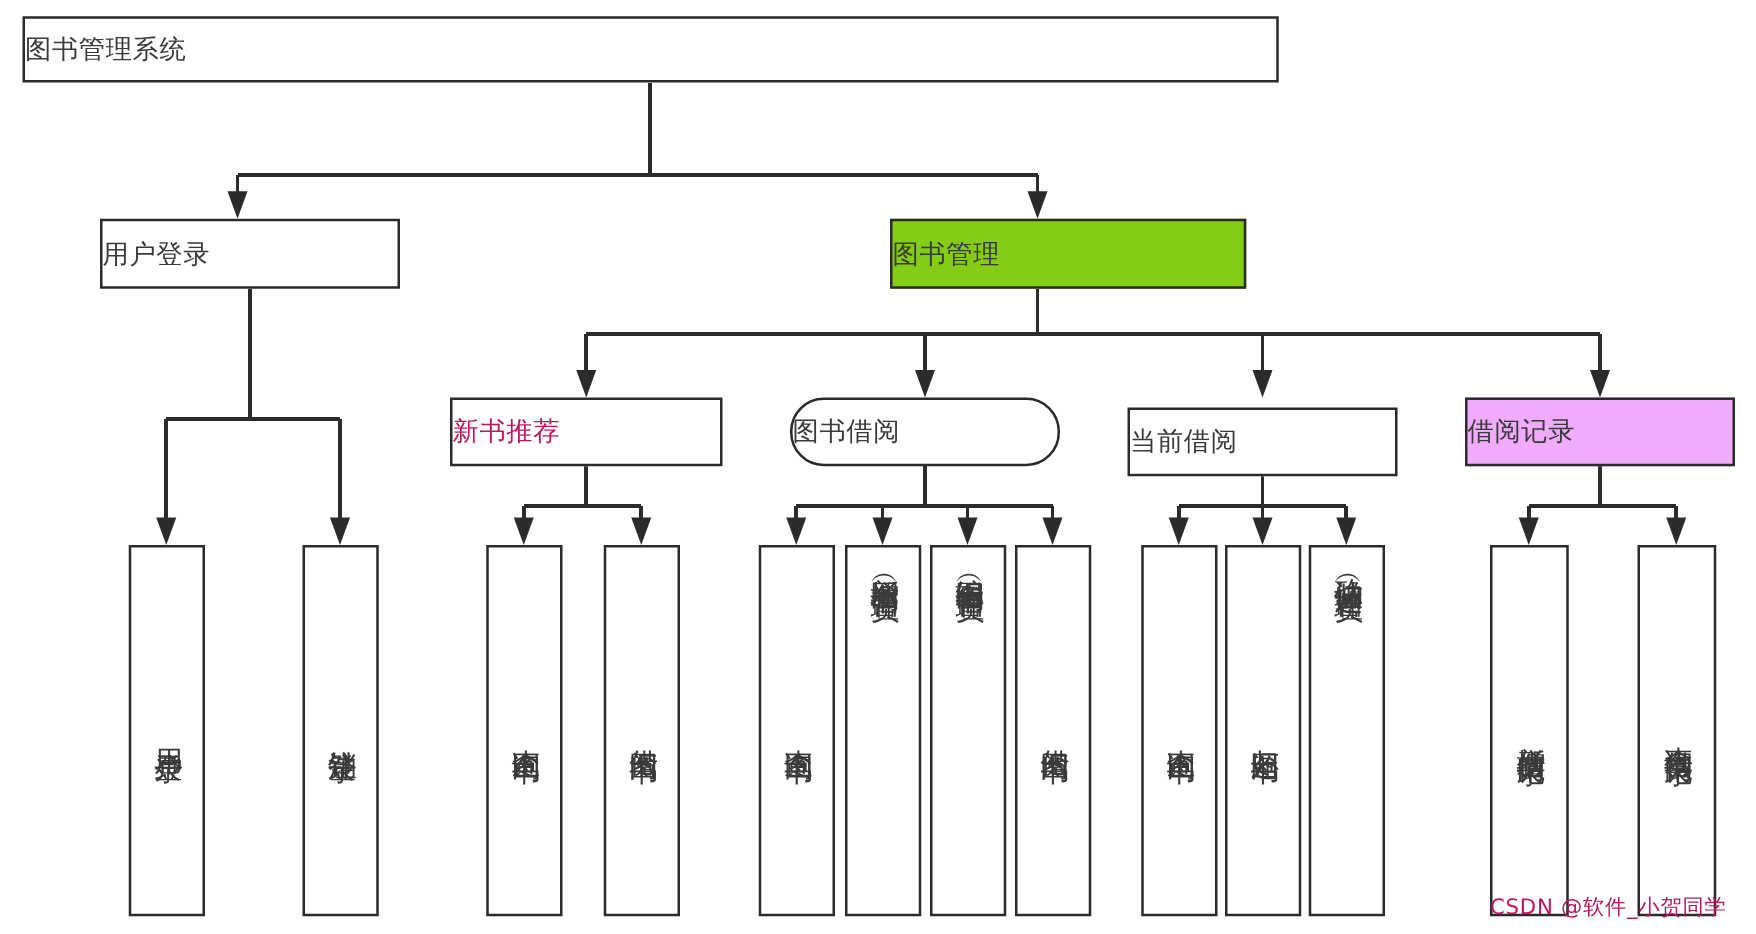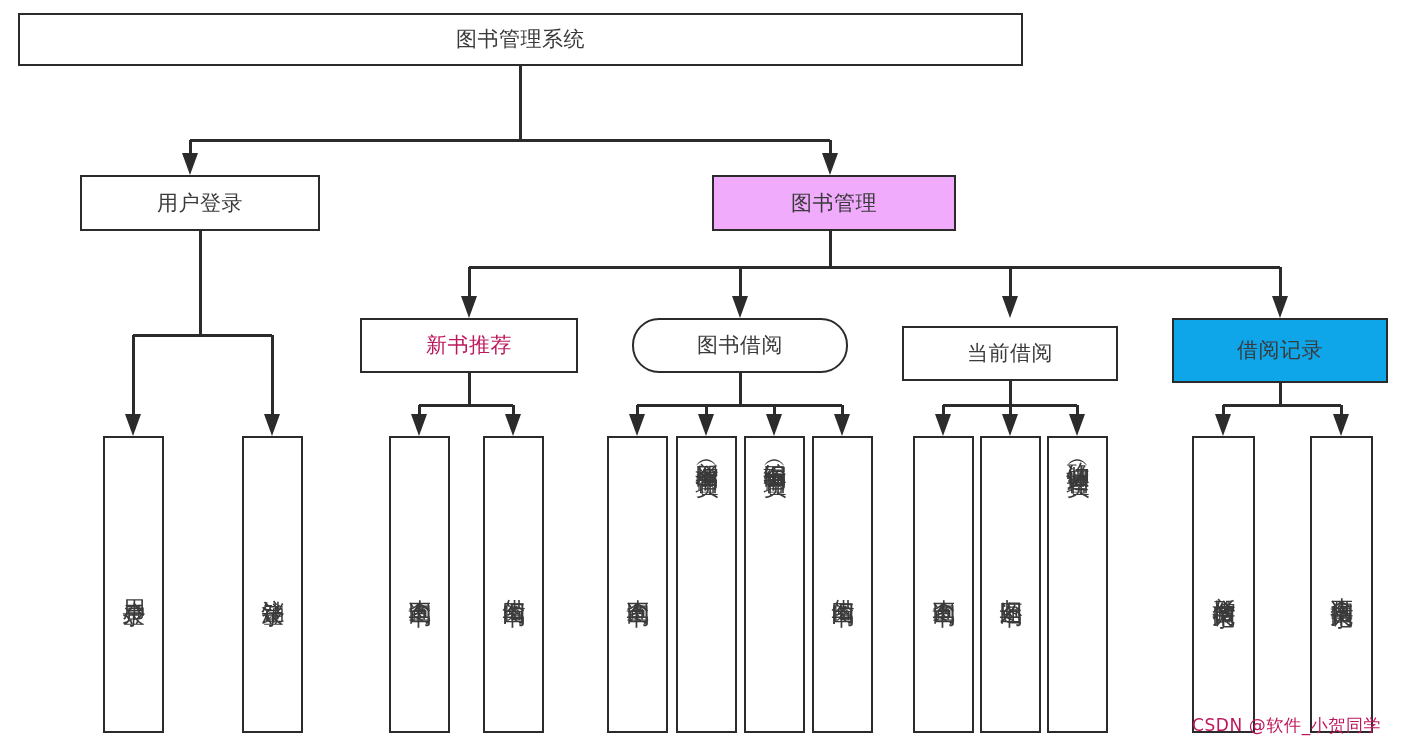--- a/index.html
+++ b/index.html
@@ -27,21 +27,20 @@
     height: 747px;
     display: block;
   }
   .node-box {
     position: absolute;
     box-sizing: border-box;
     background: #ffffff;
     border: 2px solid #2b2b2b;
     display: flex;
     align-items: center;
-    justify-content: center;
     overflow: hidden;
   }
   .node-label {
     color: #3a3a3a;
     text-align: center;
     line-height: 1.28;
     white-space: nowrap;
   }
   .node-box.horizontal .node-label {
     font-size: 21px;
@@ -137,33 +136,33 @@
       <polygon points="1333,414 1349,414 1341,436" fill="#2b2b2b"></polygon>
     </svg>
 
   <div id="node-layer">
       <div class="node-box horizontal root" style="left: 18px; top: 13px; width: 1005px; height: 53px; border-color: rgb(43, 43, 43); background: rgb(255, 255, 255);">
         <span class="node-label" style="color: rgb(58, 58, 58);">图书管理系统</span>
       </div>
       <div class="node-box horizontal" style="left: 80px; top: 175px; width: 240px; height: 56px; border-color: rgb(43, 43, 43); background: rgb(255, 255, 255);">
         <span class="node-label" style="color: rgb(58, 58, 58);">用户登录</span>
       </div>
-      <div class="node-box horizontal" style="left: 712px; top: 175px; width: 244px; height: 56px; border-color: rgb(43, 43, 43); background: #f0abfc;">
+      <div class="node-box horizontal" style="left: 712px; top: 175px; width: 285px; height: 56px; border-color: rgb(43, 43, 43); background: #84cc16;">
         <span class="node-label" style="color: rgb(58, 58, 58);">图书管理</span>
       </div>
       <div class="node-box horizontal" style="left: 360px; top: 318px; width: 218px; height: 55px; border-color: rgb(43, 43, 43); background: rgb(255, 255, 255);">
         <span class="node-label" style="color: #be185d;">新书推荐</span>
       </div>
       <div class="node-box horizontal" style="left: 632px; top: 318px; width: 216px; height: 55px; border-color: rgb(43, 43, 43); background: rgb(255, 255, 255); border-radius: 27px;">
         <span class="node-label" style="color: rgb(58, 58, 58);">图书借阅</span>
       </div>
       <div class="node-box horizontal" style="left: 902px; top: 326px; width: 216px; height: 55px; border-color: rgb(43, 43, 43); background: rgb(255, 255, 255);">
         <span class="node-label" style="color: rgb(58, 58, 58);">当前借阅</span>
       </div>
-      <div class="node-box horizontal" style="left: 1172px; top: 318px; width: 216px; height: 65px; border-color: rgb(43, 43, 43); background: #0ea5e9;">
+      <div class="node-box horizontal" style="left: 1172px; top: 318px; width: 216px; height: 55px; border-color: rgb(43, 43, 43); background: #f0abfc;">
         <span class="node-label" style="color: rgb(58, 58, 58);">借阅记录</span>
       </div>
       <div class="node-box vertical" style="left: 103px; top: 436px; width: 61px; height: 297px; border-color: rgb(43, 43, 43); background: rgb(255, 255, 255);">
         <span class="node-label" style="color: rgb(58, 58, 58);">用户登录</span>
       </div>
       <div class="node-box vertical" style="left: 242px; top: 436px; width: 61px; height: 297px; border-color: rgb(43, 43, 43); background: rgb(255, 255, 255);">
         <span class="node-label" style="color: rgb(58, 58, 58);">注销登录</span>
       </div>
       <div class="node-box vertical" style="left: 389px; top: 436px; width: 61px; height: 297px; border-color: rgb(43, 43, 43); background: rgb(255, 255, 255);">
         <span class="node-label" style="color: rgb(58, 58, 58);">查询图书</span>

